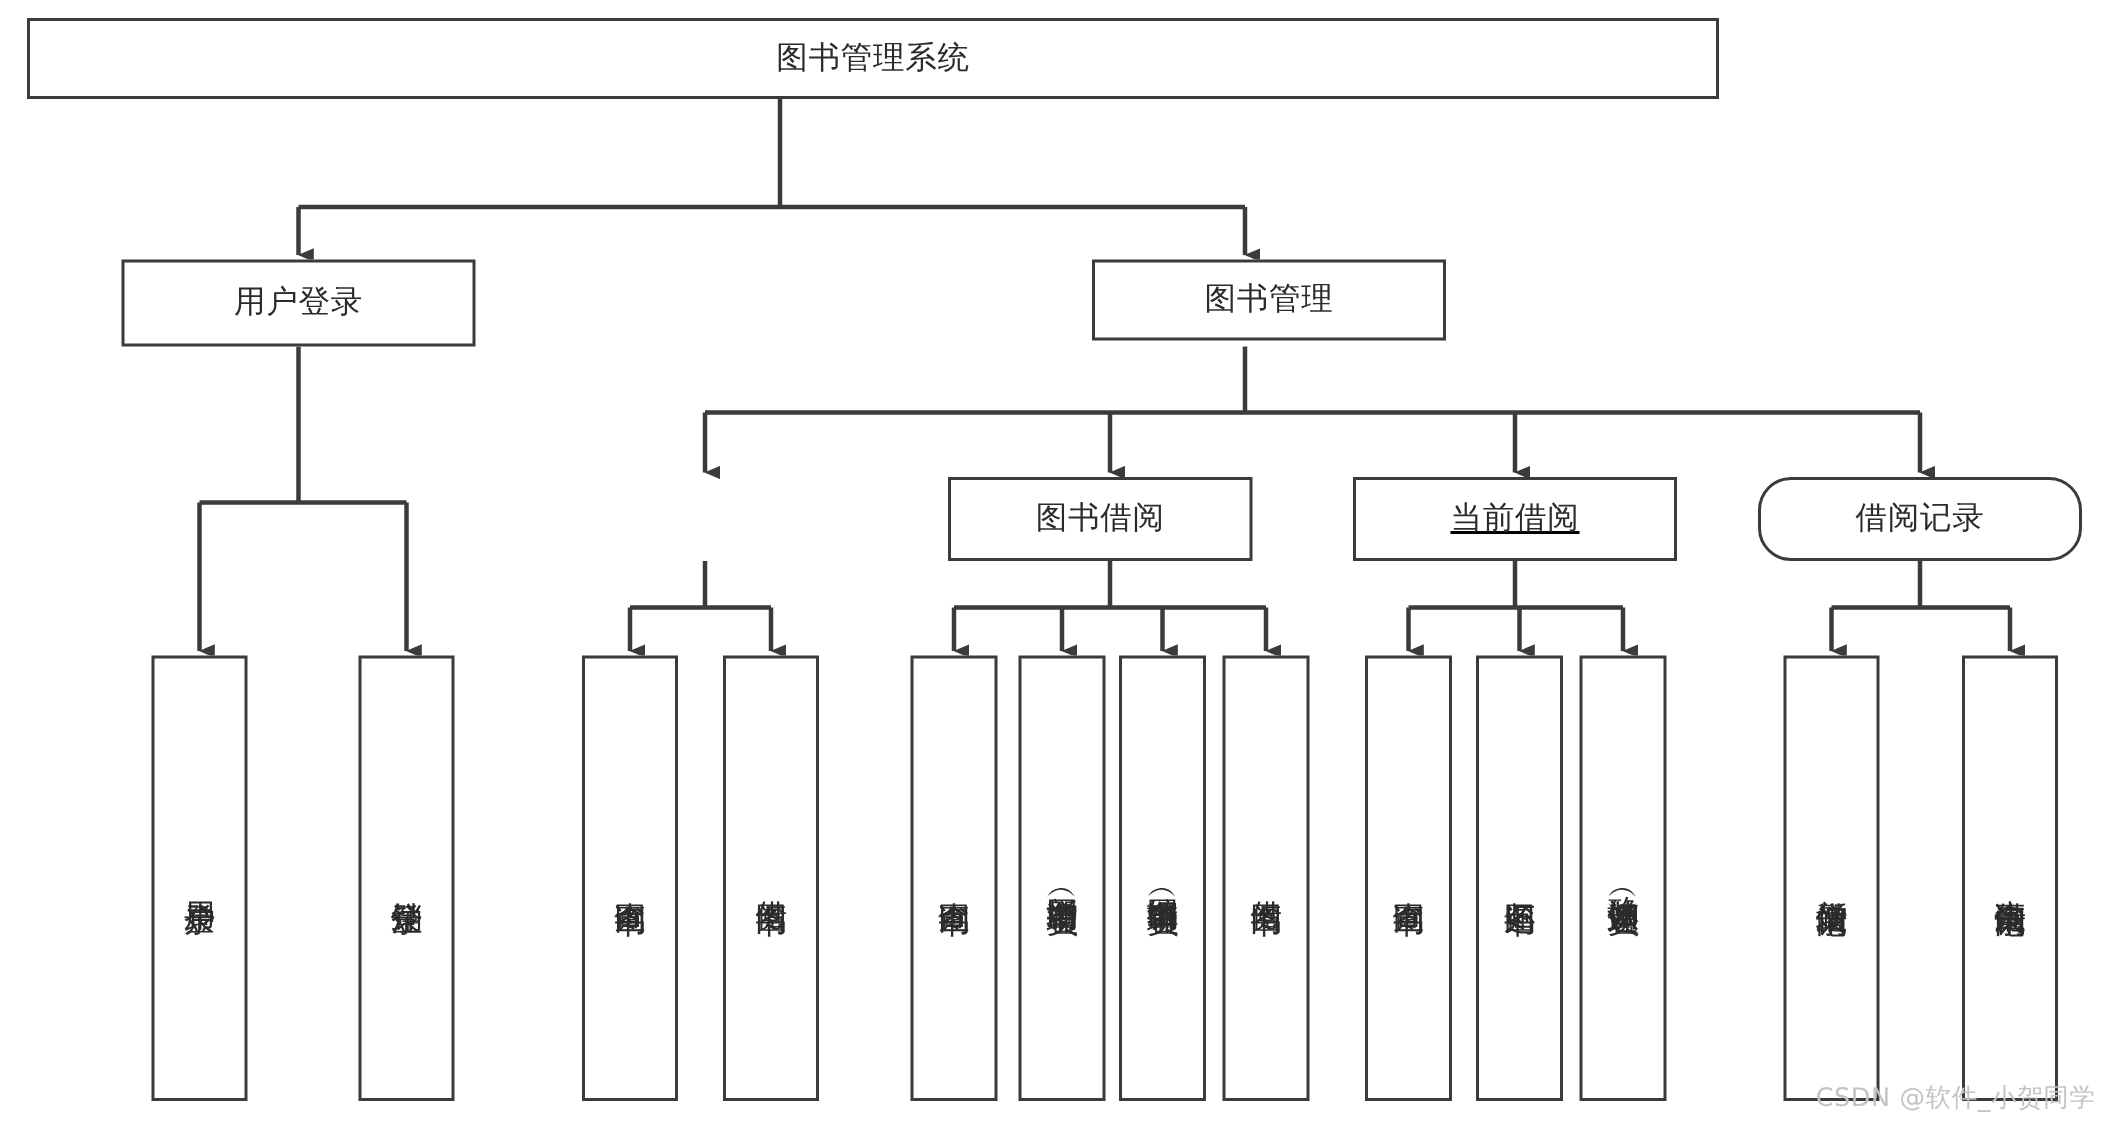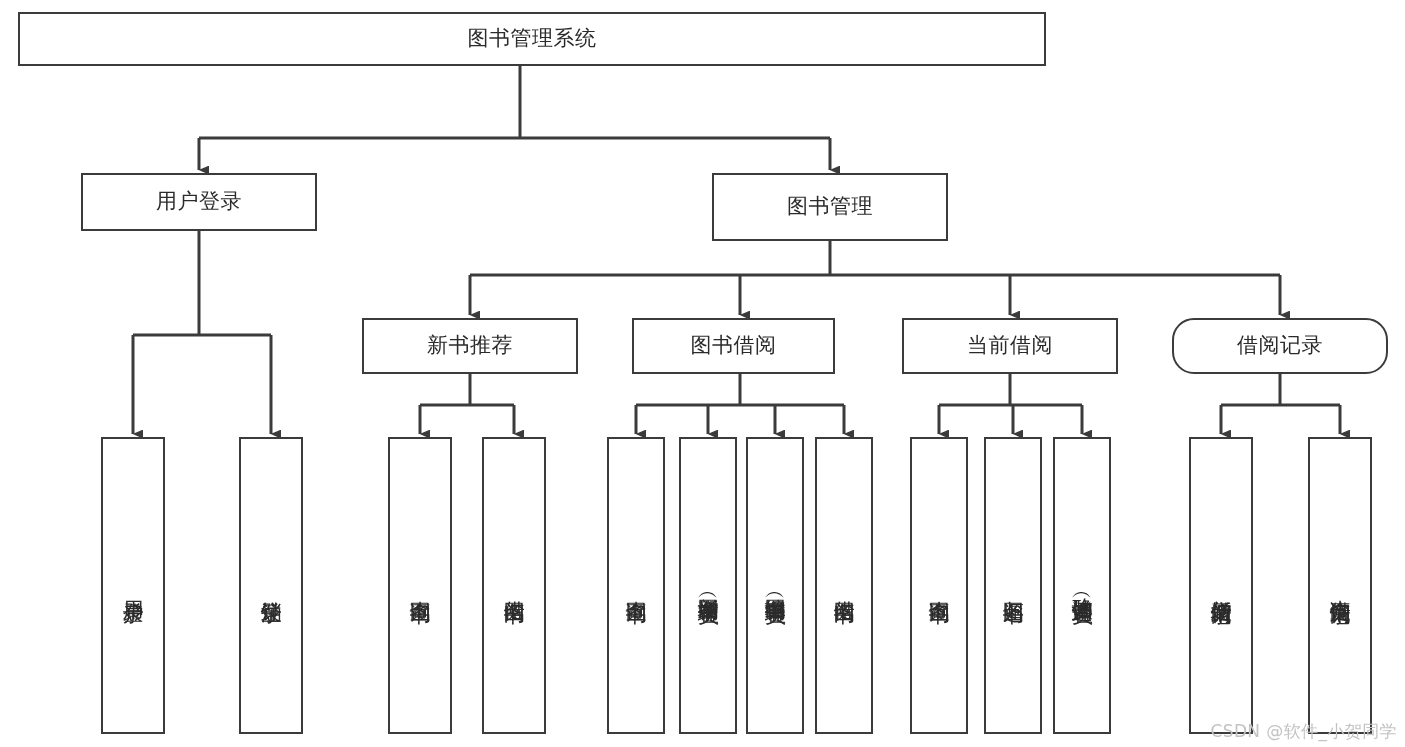--- a/index.html
+++ b/index.html
@@ -119,38 +119,35 @@
       <path d="M1013,405 L1013,434" marker-end="url(#arrowhead)"></path>
       <path d="M1082,405 L1082,434" marker-end="url(#arrowhead)"></path>
 
       <path d="M1280,374 L1280,405"></path>
       <path d="M1221,405 L1340,405"></path>
       <path d="M1221,405 L1221,434" marker-end="url(#arrowhead)"></path>
       <path d="M1340,405 L1340,434" marker-end="url(#arrowhead)"></path>
     </g>
   </svg>
 
-  <div class="node-box" style="left:18px; top:12px; width:1028px; height:54px;">
+  <div class="node-box" style="left:18px; top:12px; width:1128px; height:54px;">
     <span class="node-label-h">图书管理系统</span>
   </div>
 
   <div class="node-box" style="left:81px; top:173px; width:236px; height:58px;">
     <span class="node-label-h">用户登录</span>
   </div>
-  <div class="node-box" style="left:712px; top:173px; width:236px; height:68px;">
+  <div class="node-box" style="left:728px; top:173px; width:236px; height:54px;">
     <span class="node-label-h">图书管理</span>
   </div>
 
-  <div class="node-box" style="left:362px; top:318px; width:216px; height:56px;">
-    <span class="node-label-h">新书推荐</span>
-  </div>
   <div class="node-box" style="left:632px; top:318px; width:203px; height:56px;">
     <span class="node-label-h">图书借阅</span>
   </div>
-  <div class="node-box" style="left:902px; top:318px; width:216px; height:56px;">
+  <div class="node-box" style="left:902px; top:318px; width:216px; height:56px;text-decoration:underline;">
     <span class="node-label-h">当前借阅</span>
   </div>
   <div class="node-box" style="left:1172px; top:318px; width:216px; height:56px;border-radius:22px;">
     <span class="node-label-h">借阅记录</span>
   </div>
 
   <div class="node-box vertical" style="left:101px; top:437px; width:64px; height:297px;">
     <span class="node-label-v">用户登录</span>
   </div>
   <div class="node-box vertical" style="left:239px; top:437px; width:64px; height:297px;">

